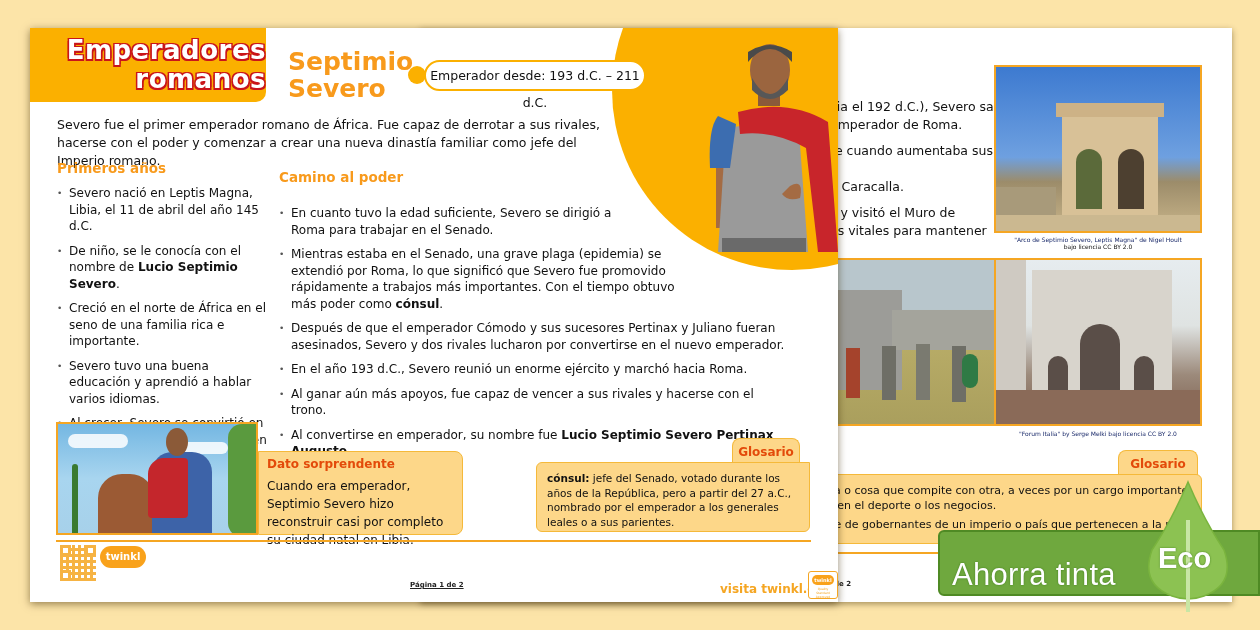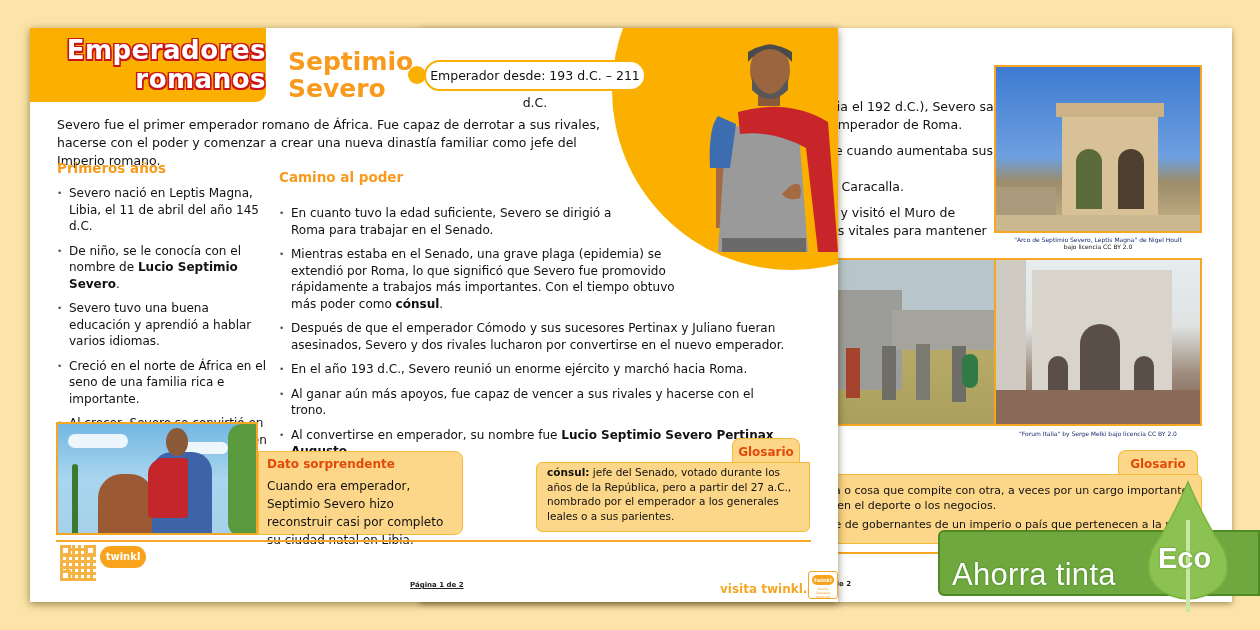--- a/index.html
+++ b/index.html
@@ -56,21 +56,21 @@
                background: linear-gradient(#74b7e2 0%, #a8d5ef 50%, #a7d1ea 100%); overflow: hidden; }
   .fact-box { position: absolute; left: 228px; top: 423px; width: 205px; height: 84px; background: #fdd789; border: 1.5px solid #f5b93a;
               border-radius: 0 8px 8px 0; padding: 5px 8px; }
   .fact-title { color: #e34a0a; font-weight: bold; font-size: 12px; margin-bottom: 6px; }
   .fact-text { font-size: 12px; line-height: 18px; color: #111; }
 
   .gloss-tab { position: absolute; left: 702px; top: 410px; width: 68px; height: 26px; background: #fdd789;
                border: 1.5px solid #f5b93a; border-bottom: none; border-radius: 8px 8px 0 0;
                color: #e34a0a; font-size: 12px; font-weight: bold; text-align: center; line-height: 26px; }
   .gloss-box { position: absolute; left: 506px; top: 434px; width: 274px; height: 70px; background: #fdd789; border: 1.5px solid #f5b93a;
-               border-radius: 6px 0 6px 6px; padding: 2px 10px; font-size: 10.5px; line-height: 14.5px; color: #111; }
+               border-radius: 6px 0 6px 6px; padding: 8px 10px; font-size: 10.5px; line-height: 14.5px; color: #111; }
 
   .footer-line { position: absolute; left: 26px; top: 512px; width: 755px; height: 2px; background: #f5a623; }
   .qr { position: absolute; left: 30px; top: 517px; width: 36px; height: 36px;
         background:
           repeating-linear-gradient(90deg, #f5a623 0 3px, transparent 3px 6px),
           repeating-linear-gradient(0deg, #f5a623 0 3px, #fff 3px 6px); opacity: 0.85; }
   .qr-corner { position: absolute; width: 11px; height: 11px; border: 3px solid #f5a623; background: #fff; }
   .twinkl-logo { position: absolute; left: 70px; top: 518px; width: 46px; height: 22px; background: #f9a21b; border-radius: 11px;
                  color: #fff; font-size: 10px; font-weight: bold; text-align: center; line-height: 22px; }
   .page-num { position: absolute; left: 380px; top: 553px; font-size: 7px; font-weight: bold; color: #222; text-decoration: underline; }
@@ -172,22 +172,22 @@
   </div>
   <div class="dates-dot"></div>
   <div class="dates-pill">Emperador desde: 193 d.C. – 211 d.C.</div>
 
   <div class="intro">Severo fue el primer emperador romano de África. Fue capaz de derrotar a sus rivales, hacerse con el poder y comenzar a crear una nueva dinastía familiar como jefe del Imperio romano.</div>
 
   <div class="h-orange sec1-h">Primeros años</div>
   <ul class="bul bul1">
     <li><span>Severo nació en Leptis Magna, Libia, el 11 de abril del año 145 d.C.</span></li>
     <li><span>De niño, se le conocía con el nombre de </span><b>Lucio Septimio Severo</b><span>.</span></li>
+    <li><span>Creció en el norte de África en el seno de una familia rica e importante.</span></li>
     <li><span>Severo tuvo una buena educación y aprendió a hablar varios idiomas.</span></li>
-    <li><span>Creció en el norte de África en el seno de una familia rica e importante.</span></li>
     <li><span>Al crecer, Severo se convirtió en un orador (persona que habla en público) seguro de sí mismo.</span></li>
   </ul>
 
   <div class="h-orange sec2-h">Camino al poder</div>
   <ul class="bul bul2">
     <li style="width:360px;"><span>En cuanto tuvo la edad suficiente, Severo se dirigió a Roma para trabajar en el Senado.</span></li>
     <li style="width:420px;"><span>Mientras estaba en el Senado, una grave plaga (epidemia) se extendió por Roma, lo que significó que Severo fue promovido rápidamente a trabajos más importantes. Con el tiempo obtuvo más poder como </span><b>cónsul</b><span>.</span></li>
     <li style="width:520px;"><span>Después de que el emperador Cómodo y sus sucesores Pertinax y Juliano fueran asesinados, Severo y dos rivales lucharon por convertirse en el nuevo emperador.</span></li>
     <li><span>En el año 193 d.C., Severo reunió un enorme ejército y marchó hacia Roma.</span></li>
     <li><span>Al ganar aún más apoyos, fue capaz de vencer a sus rivales y hacerse con el trono.</span></li>

